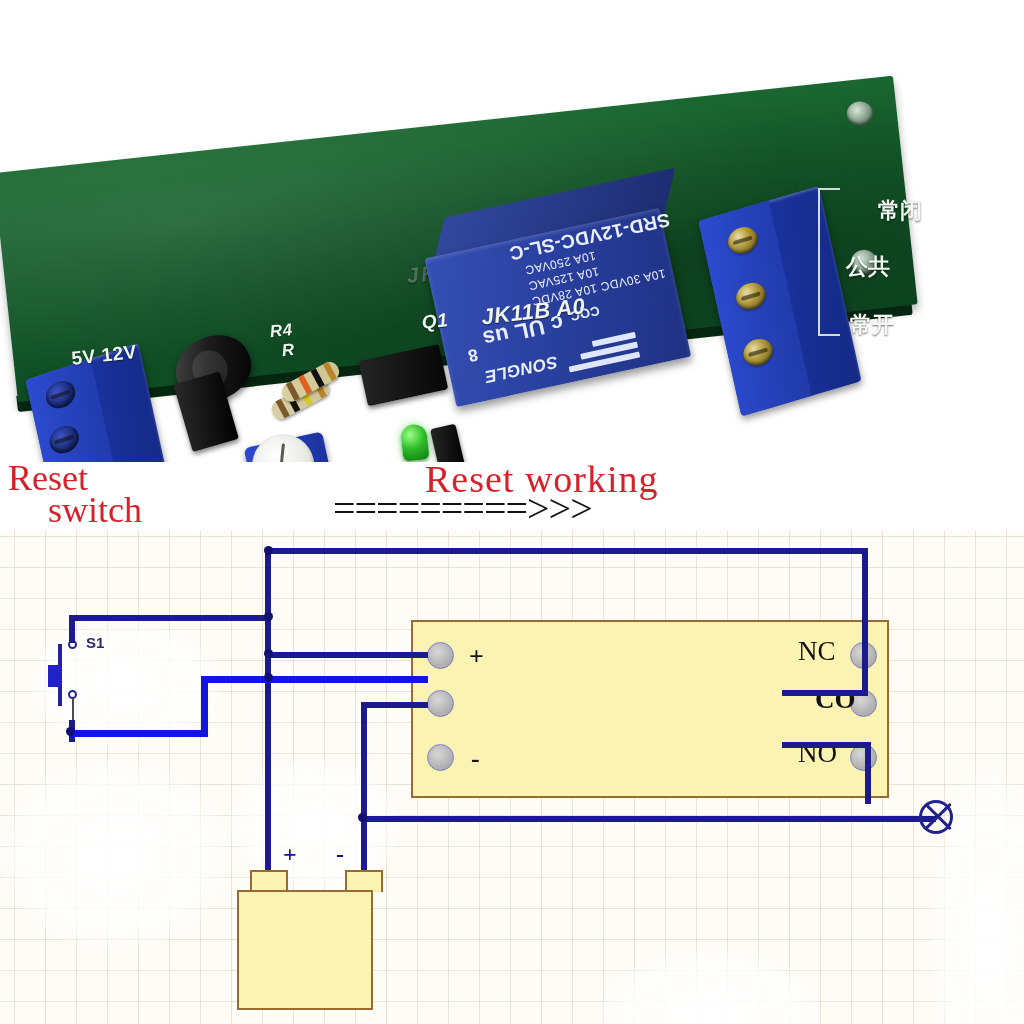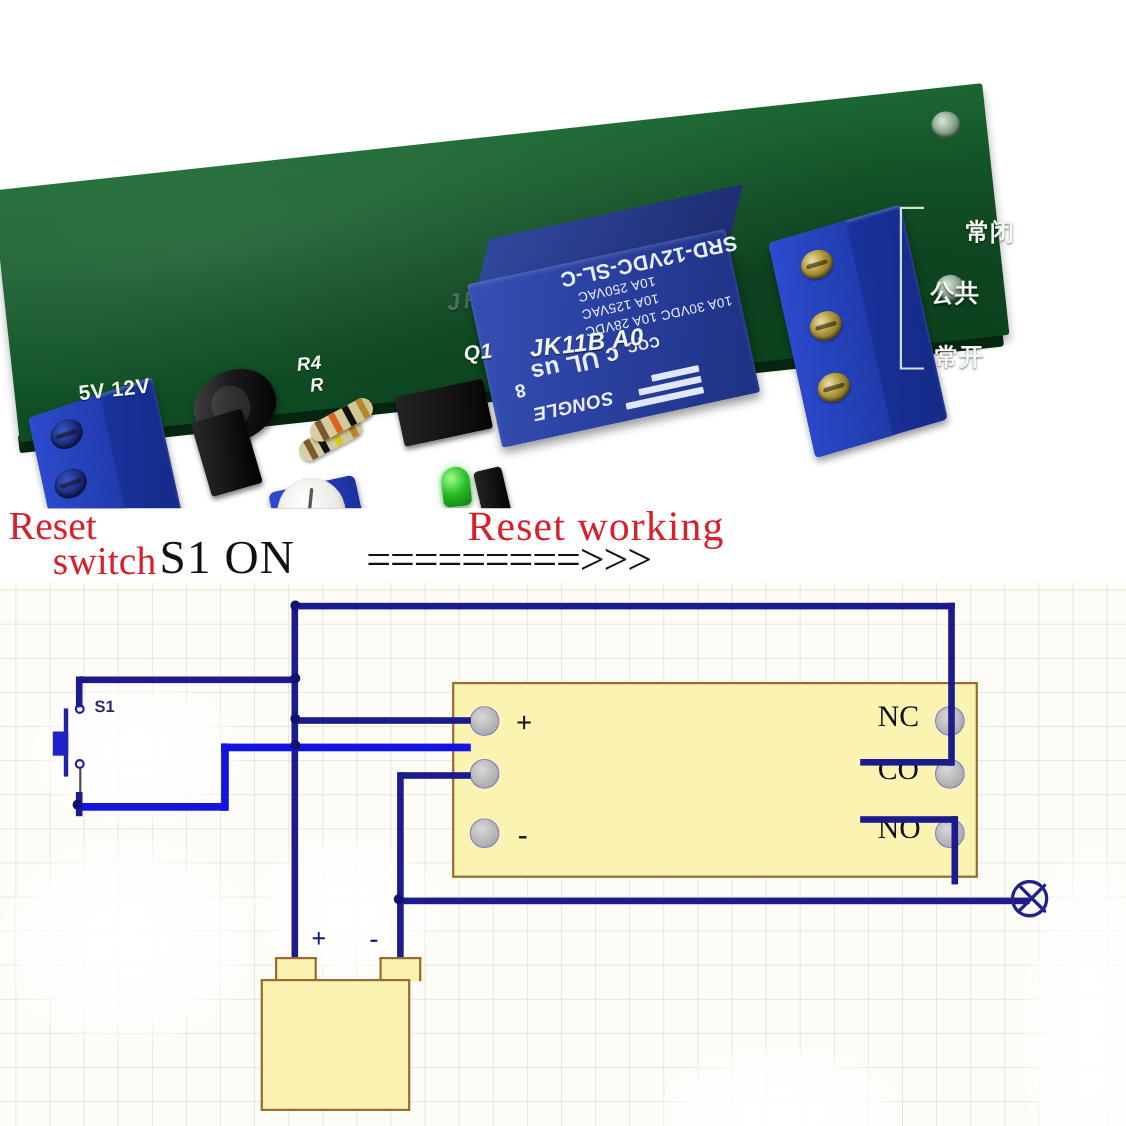--- a/index.html
+++ b/index.html
@@ -382,21 +382,20 @@
 
     <div class="silk-box" style="left:818px; top:188px; width:22px; height:148px;"></div>
     <div class="silk-cn" style="left:878px; top:196px;">常闭</div>
     <div class="silk-cn" style="left:846px; top:252px;">公共</div>
     <div class="silk-cn" style="left:850px; top:310px;">常开</div>
   </div>
 
   <div class="band">
     <div class="ot red t-reset1">Reset</div>
     <div class="ot red t-reset2">switch</div>
-    <div class="ot black t-s1on">S1 ON</div>
     <div class="ot black t-arrow">=========&gt;&gt;&gt;</div>
     <div class="ot red t-lampwk">Reset working</div>
     <div class="ot black t-timelat">Time later</div>
   </div>
 
   <div class="sch">
 
     <div class="sch-white" style="left:30px;  top:90px;  width:190px; height:130px;"></div>
     <div class="sch-white" style="left:0px;   top:230px; width:230px; height:190px;"></div>
     <div class="sch-white" style="left:230px; top:230px; width:170px; height:130px;"></div>
@@ -408,21 +407,21 @@
       <div class="pad" style="left:14px; top:20px;"></div>
       <div class="pad" style="left:14px; top:68px;"></div>
       <div class="pad" style="left:14px; top:122px;"></div>
       <div class="padlbl small" style="left:56px; top:20px;">+</div>
       <div class="padlbl small" style="left:58px; top:122px;">-</div>
 
       <div class="pad" style="left:437px; top:20px;"></div>
       <div class="pad" style="left:437px; top:68px;"></div>
       <div class="pad" style="left:437px; top:122px;"></div>
       <div class="padlbl" style="left:385px; top:14px;">NC</div>
-      <div class="padlbl" style="left:385px; top:62px;">CO</div>
+      <div class="padlbl" style="left:402px; top:62px;font-weight:bold;">CO</div>
       <div class="padlbl" style="left:385px; top:116px;">NO</div>
     </div>
 
     <div class="sw-label">S1</div>
     <div class="sw-term" style="left:68px; top:110px;"></div>
     <div class="sw-term" style="left:68px; top:160px;"></div>
     <div class="sw-bar"></div>
     <div class="sw-act"></div>
     <div class="sw-lead" style="left:72px; top:88px; height:24px;"></div>
     <div class="sw-lead" style="left:72px; top:168px; height:22px;"></div>

